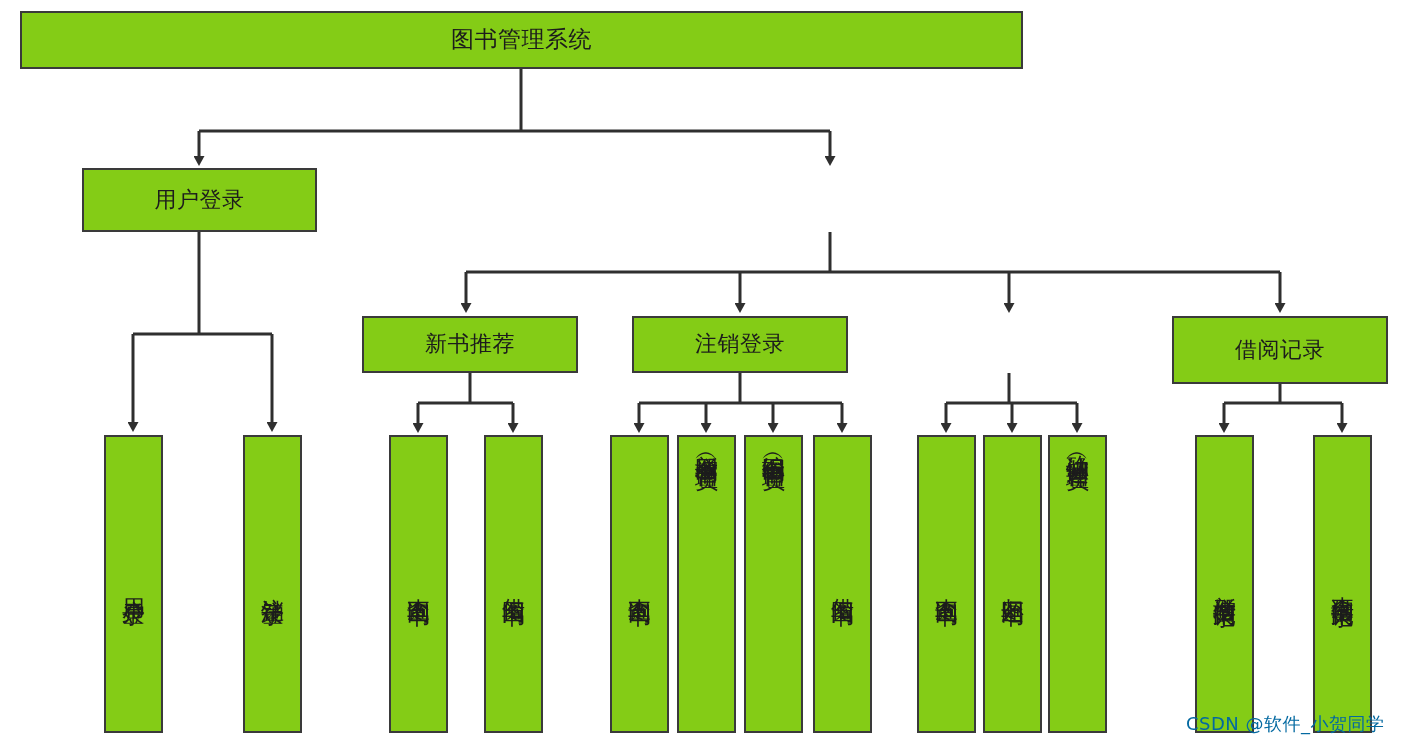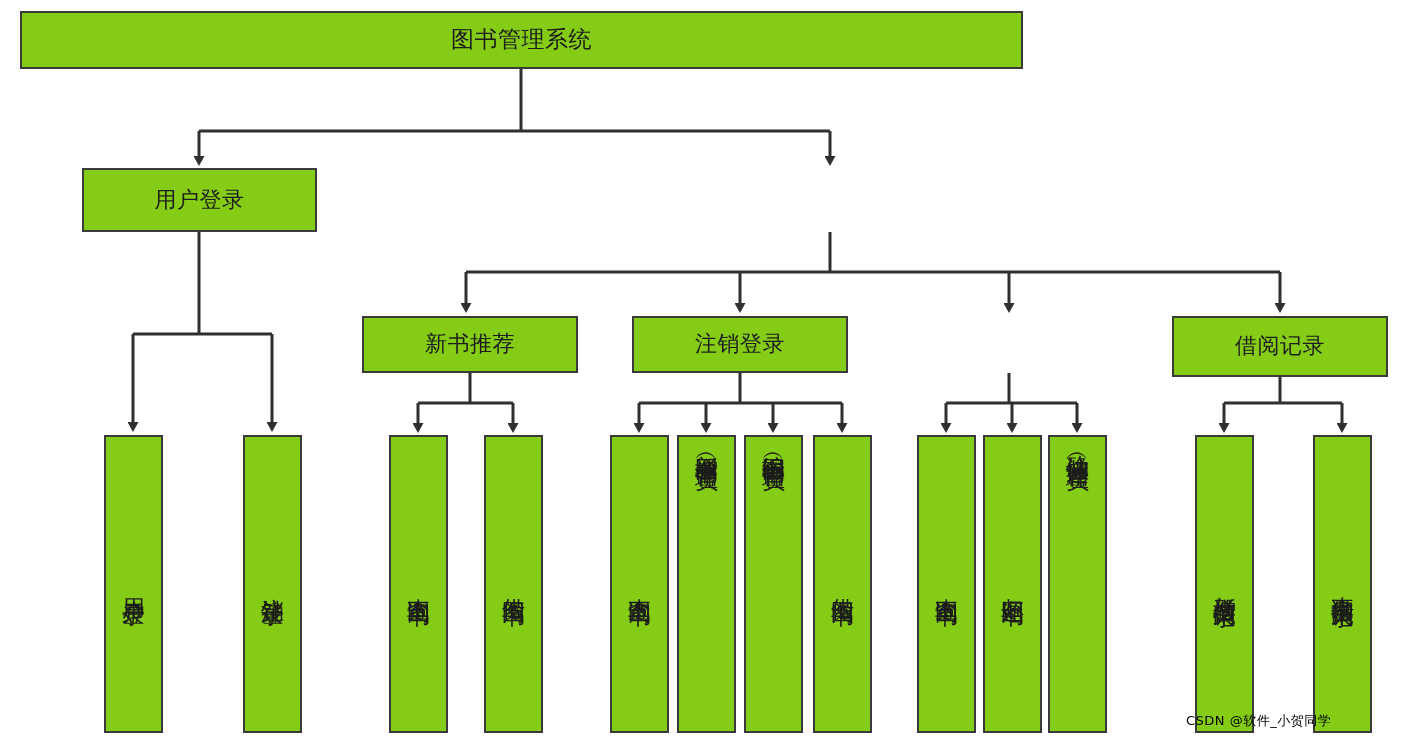--- a/index.html
+++ b/index.html
@@ -64,22 +64,22 @@
     letter-spacing: 2px;
     white-space: nowrap;
   }
   .node.vert.centered {
     align-items: center;
   }
   .watermark {
     position: absolute;
     left: 1186px;
     top: 712px;
-    font-size: 13px;
-    color: #000000;
+    font-size: 18px;
+    color: #0369a1;
     white-space: nowrap;
     letter-spacing: 0.5px;
     font-family: "DejaVu Sans", "Liberation Sans", sans-serif;
   }
 </style>
 </head>
 <body>
 
 <div id="diagram">
 
@@ -141,21 +141,21 @@
   <div class="node horiz" style="left:82px; top:168px; width:235px; height:64px;">
     <span class="label">用户登录</span>
   </div>
 
   <div class="node horiz" style="left:362px; top:316px; width:216px; height:57px;">
     <span class="label">新书推荐</span>
   </div>
   <div class="node horiz" style="left:632px; top:316px; width:216px; height:57px;">
     <span class="label">注销登录</span>
   </div>
-  <div class="node horiz" style="left:1172px; top:316px; width:216px; height:61px;">
+  <div class="node horiz" style="left:1172px; top:316px; width:216px; height:68px;">
     <span class="label">借阅记录</span>
   </div>
 
   <div class="node vert centered" style="left:104px; top:435px; width:59px; height:298px;">
     <span class="label">用户登录</span>
   </div>
   <div class="node vert centered" style="left:243px; top:435px; width:59px; height:298px;">
     <span class="label">注销登录</span>
   </div>
 

